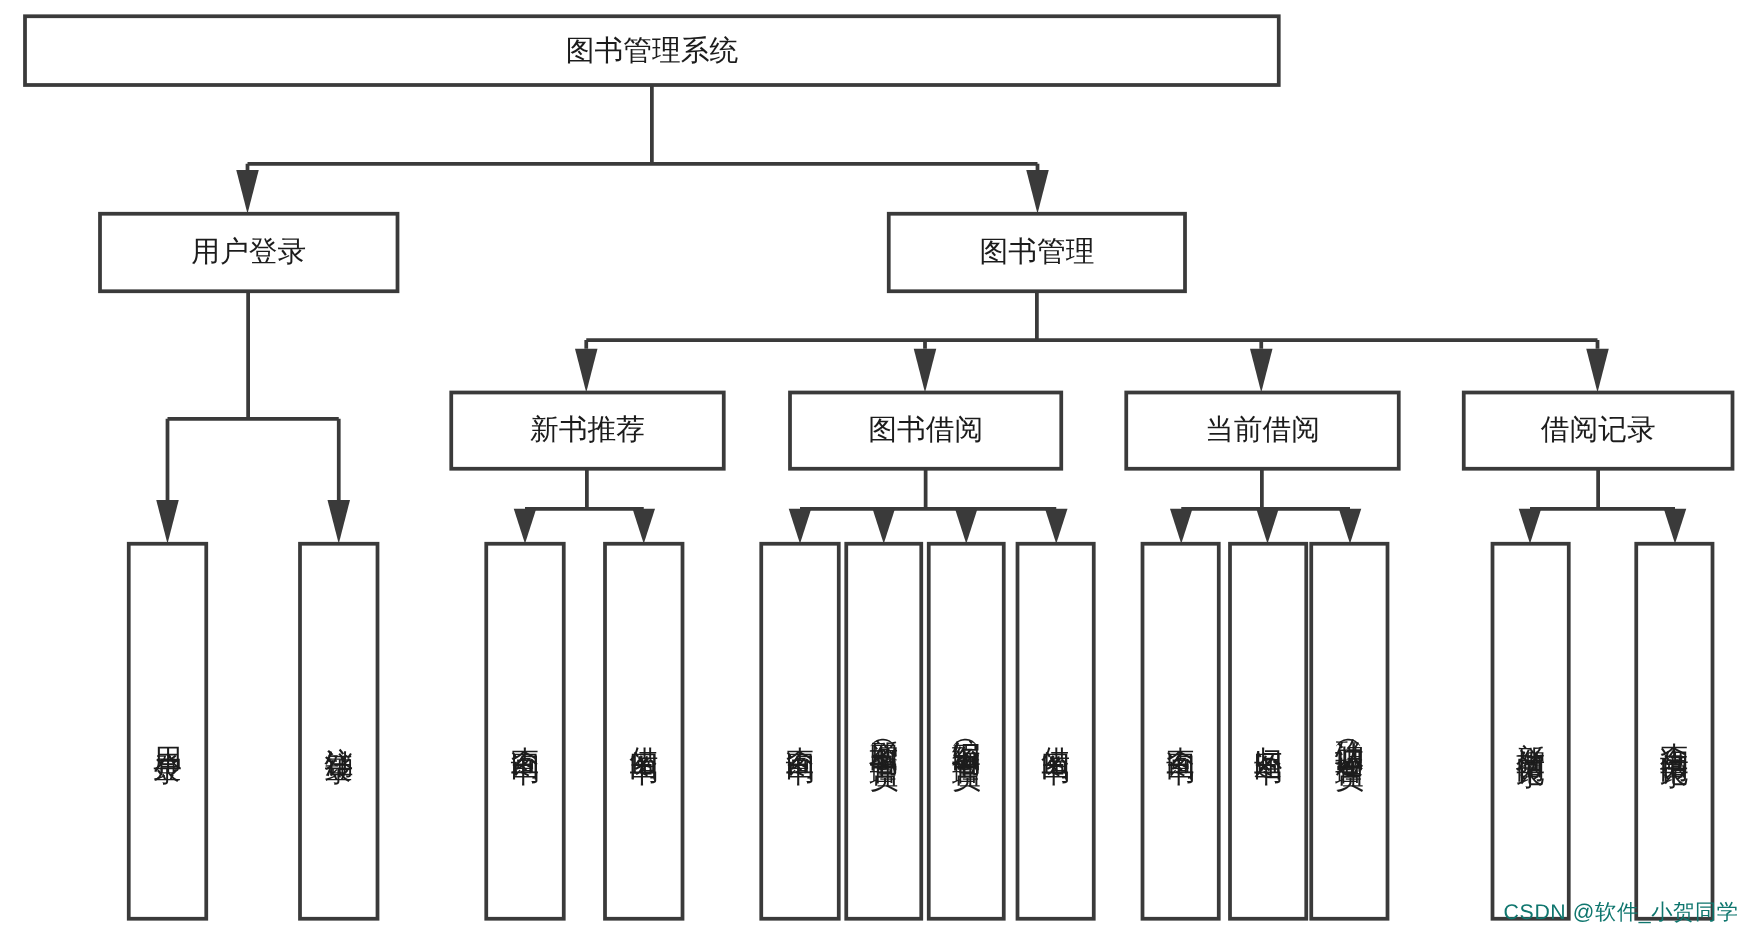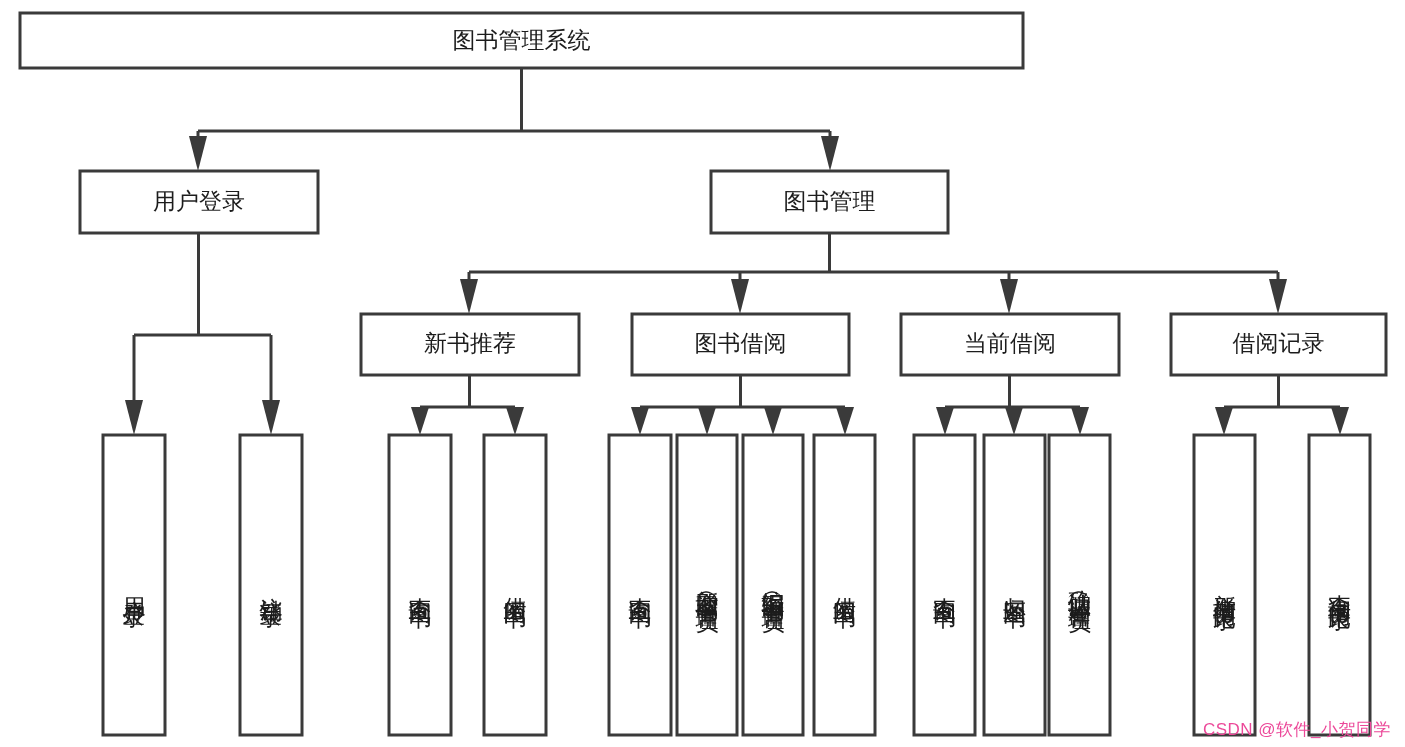--- a/index.html
+++ b/index.html
@@ -62,21 +62,21 @@
     color: #1c1c1c;
     white-space: nowrap;
     pointer-events: none;
   }
   .watermark {
     position: absolute;
     right: 14px;
     bottom: 6px;
     font-family: "Liberation Sans", "DejaVu Sans", sans-serif;
     font-size: 17px;
-    color: #ec4899;
+    color: #0f766e;
     letter-spacing: 0.5px;
     white-space: nowrap;
   }
 </style>
 </head>
 <body>
 
 <div id="diagram-root">
 
   <svg class="flow" viewBox="0 0 1405 747" xmlns="http://www.w3.org/2000/svg">

